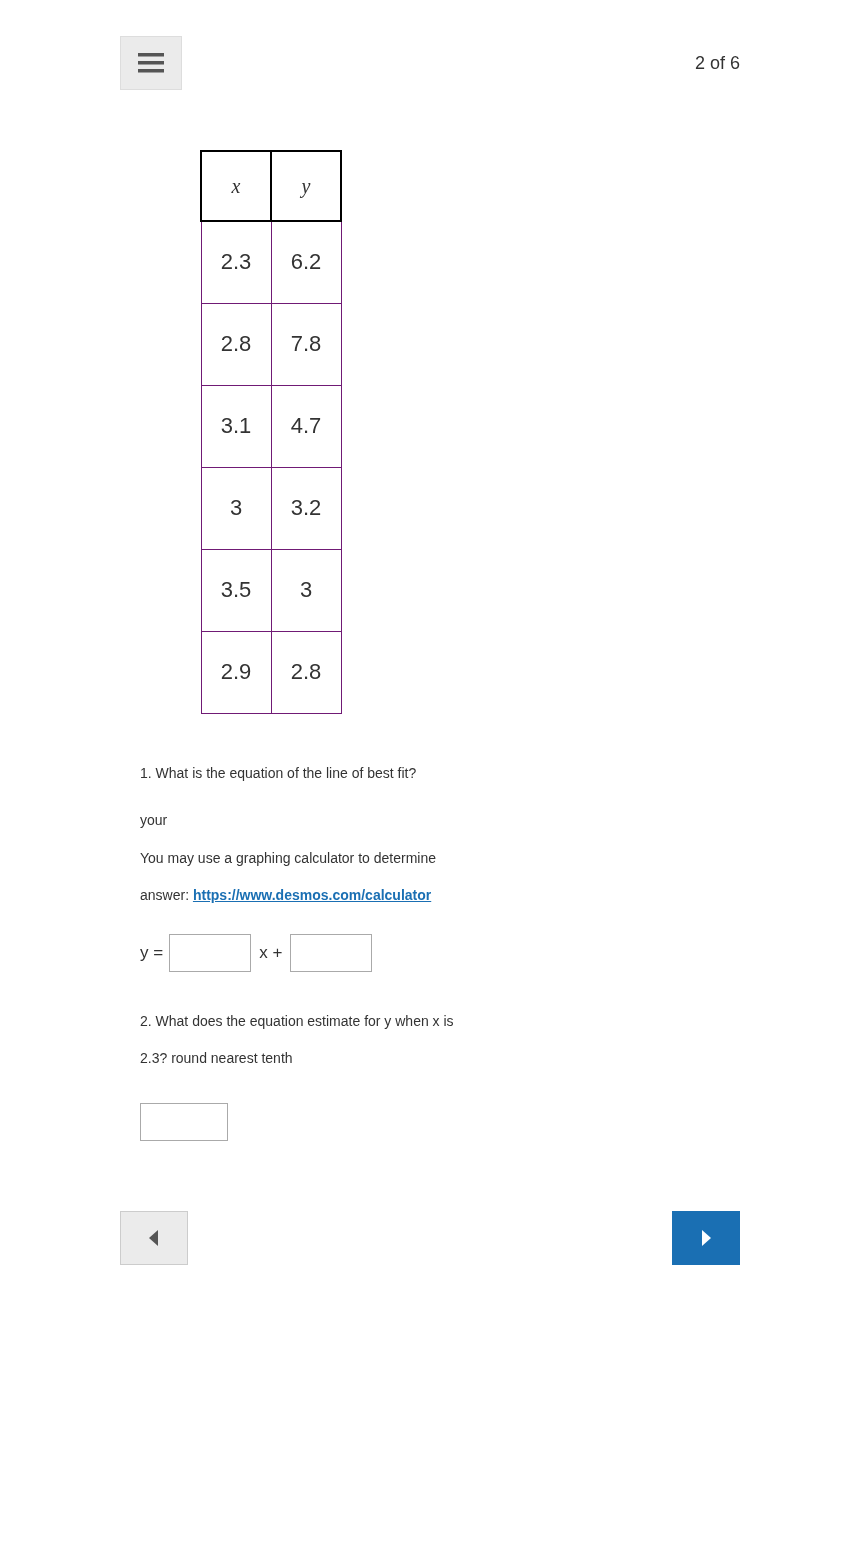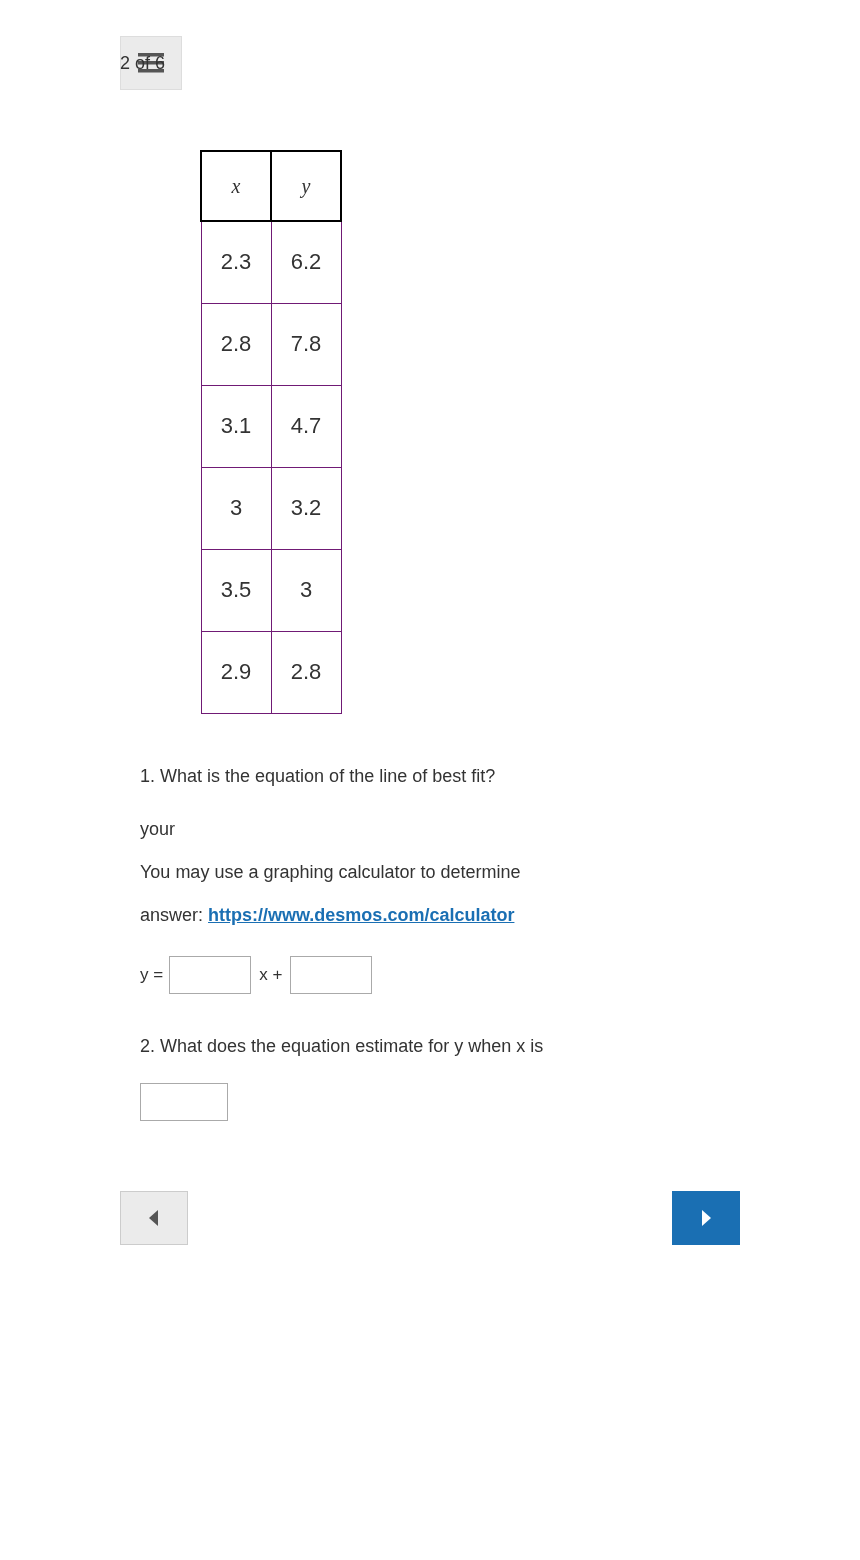--- a/index.html
+++ b/index.html
@@ -25,21 +25,21 @@
     background: #ebebeb;
     border: 1px solid #ddd;
     display: flex;
     align-items: center;
     justify-content: center;
     cursor: pointer;
   }
   .menu-btn svg { display: block; }
   .page-counter {
     flex: 1;
-    text-align: left;
+    text-align: right;
     font-size: 18px;
     color: #333;
     margin-left: -62px; 
   }
 
   .content {
     padding-left: 20px;
   }
 
   
@@ -65,21 +65,21 @@
   }
   .xy-table td {
     border: 1px solid #701a75;
     color: #333;
   }
   .xy-table tbody tr:first-child td {
     border-top: none;
   }
 
   .qtext {
-    font-size: 18px;
+    font-size: 14px;
     line-height: 1.4;
     margin: 0 0 28px 0;
     color: #333;
   }
   .link {
     color: #1a6fb3;
     font-weight: 600;
     text-decoration: underline;
   }
   .answer-line {
@@ -189,20 +189,21 @@
     </p>
 
     <div class="answer-line">
       <span>y =</span>
       <input class="blank" type="text" value="" style="">
       <span class="sp">x +</span>
       <input class="blank" type="text" value="" style="">
     </div>
 
     <p class="qtext" style="margin-bottom:18px">2. What does the equation estimate for y when x is</p>
+    <p class="qtext">2.3? round nearest tenth</p>
 
     <div>
       <input class="blank solo" type="text" value="" style="">
     </div>
 
   </div>
 
   <div class="navbar">
     <div class="nav-btn nav-prev">
       <span>

